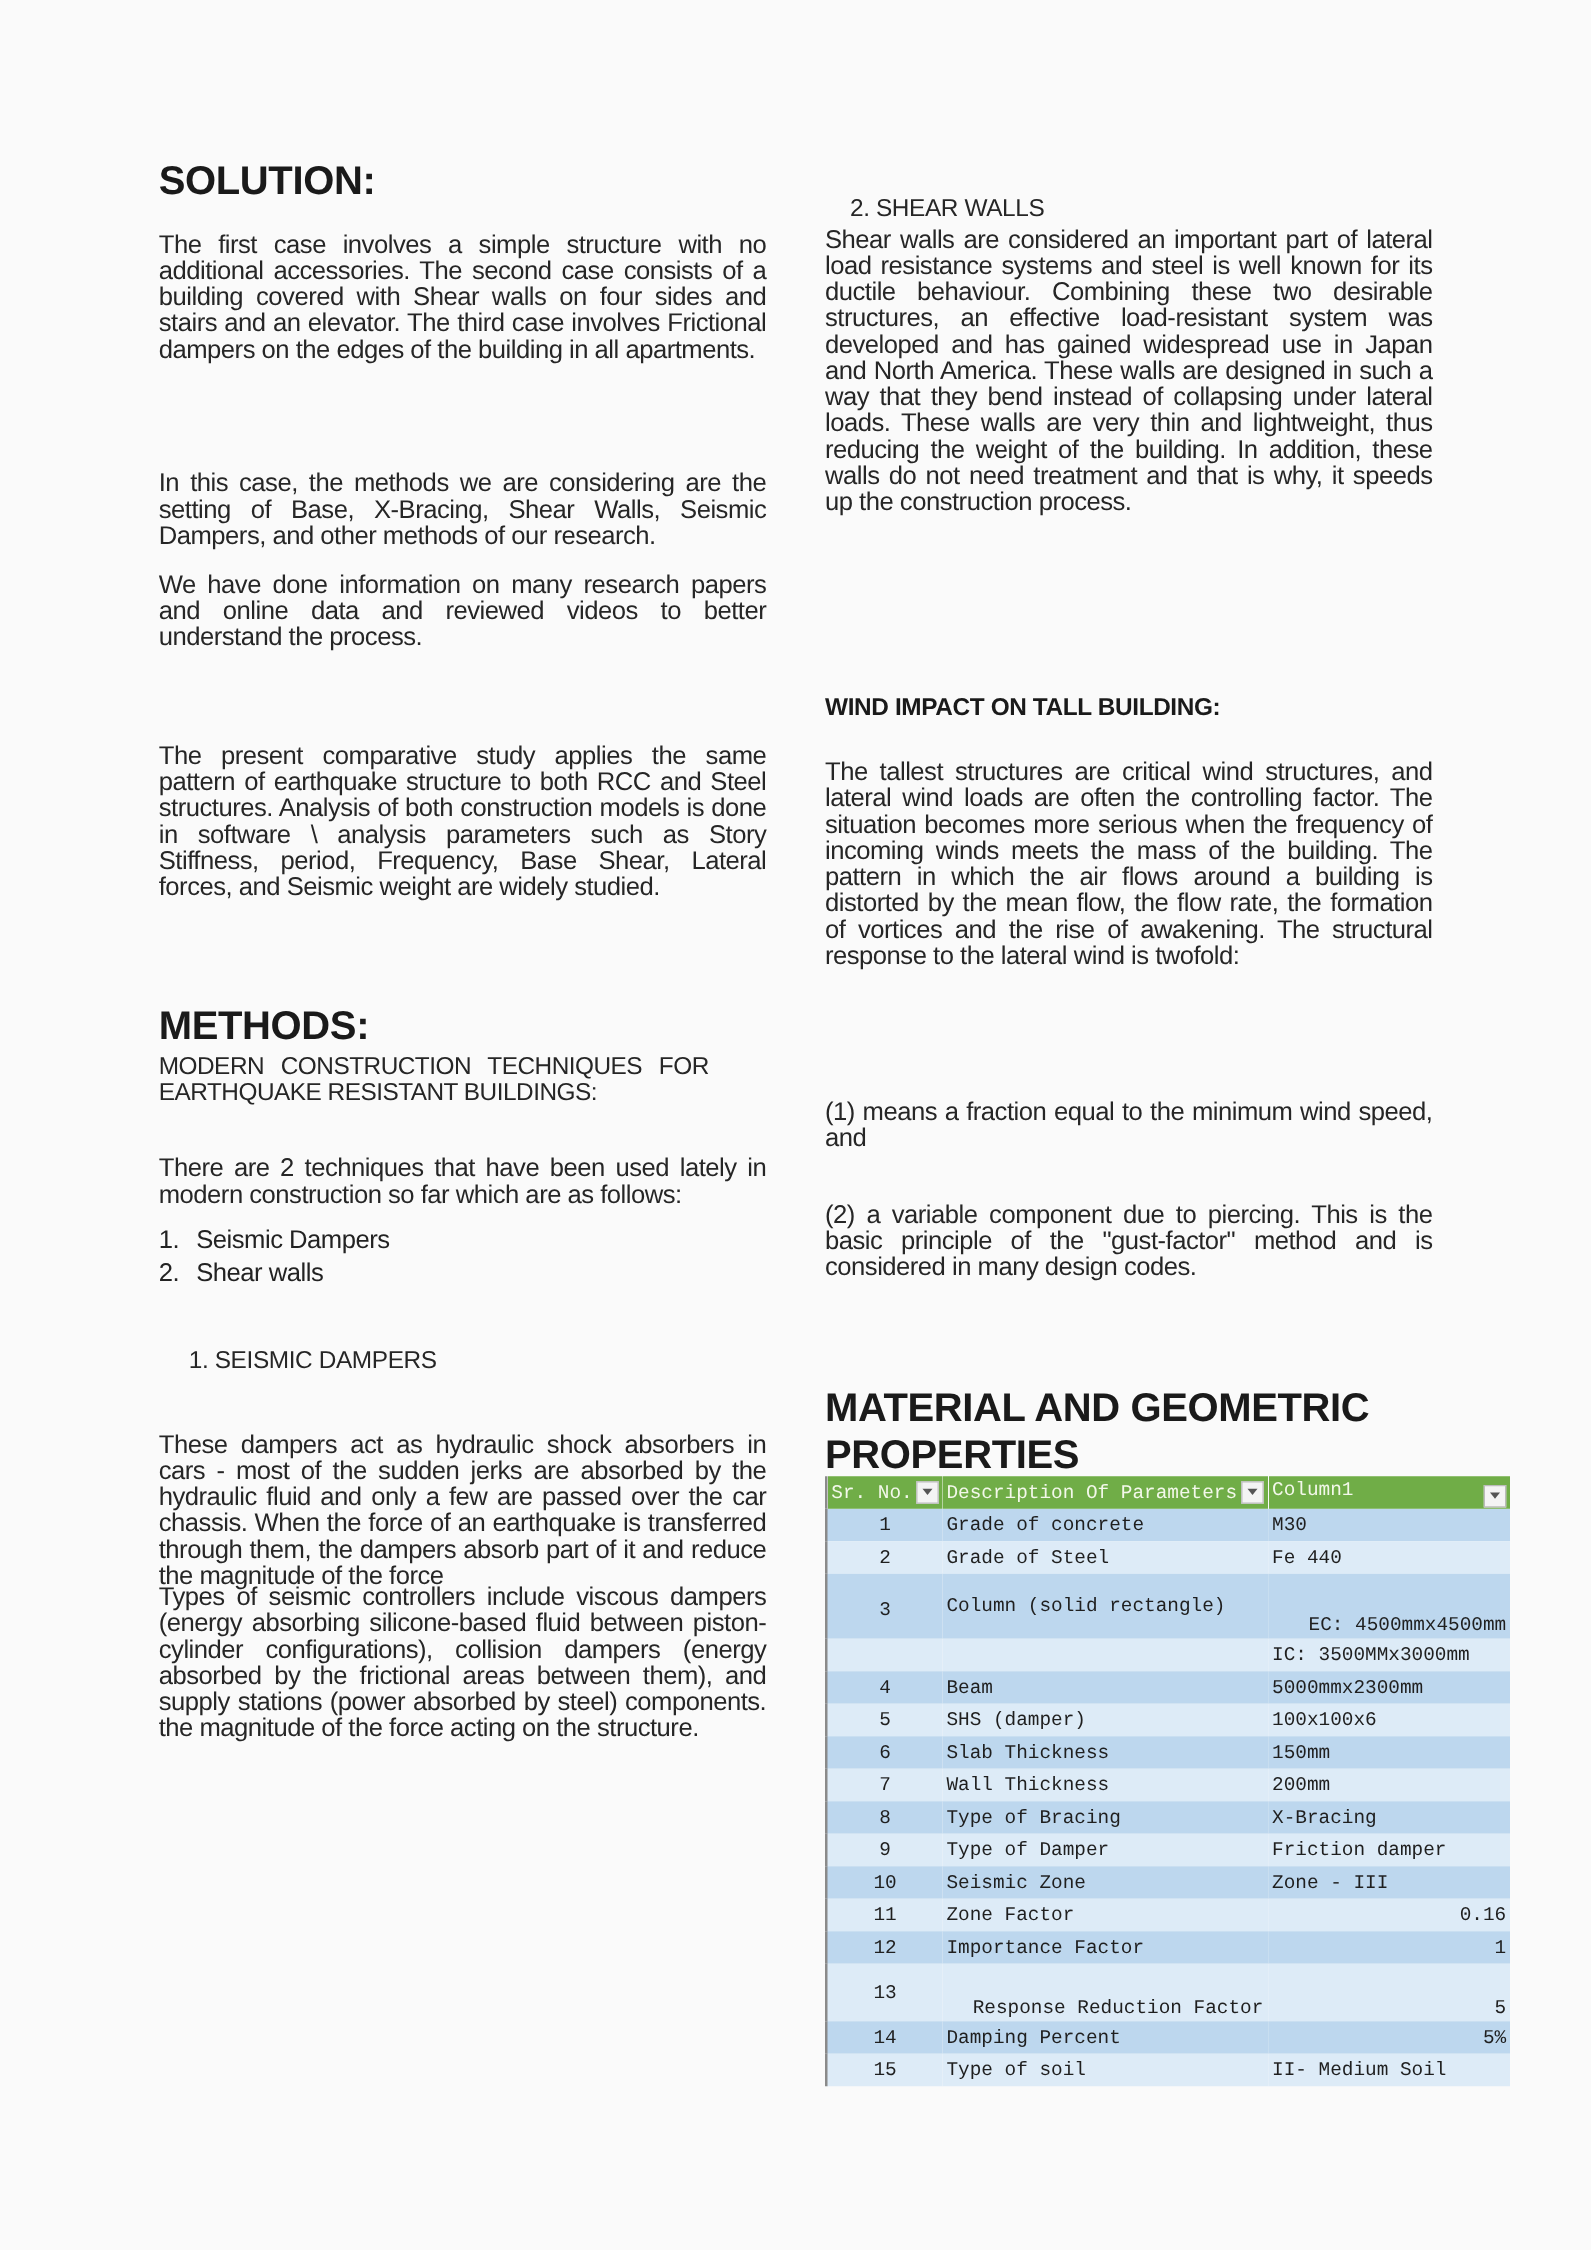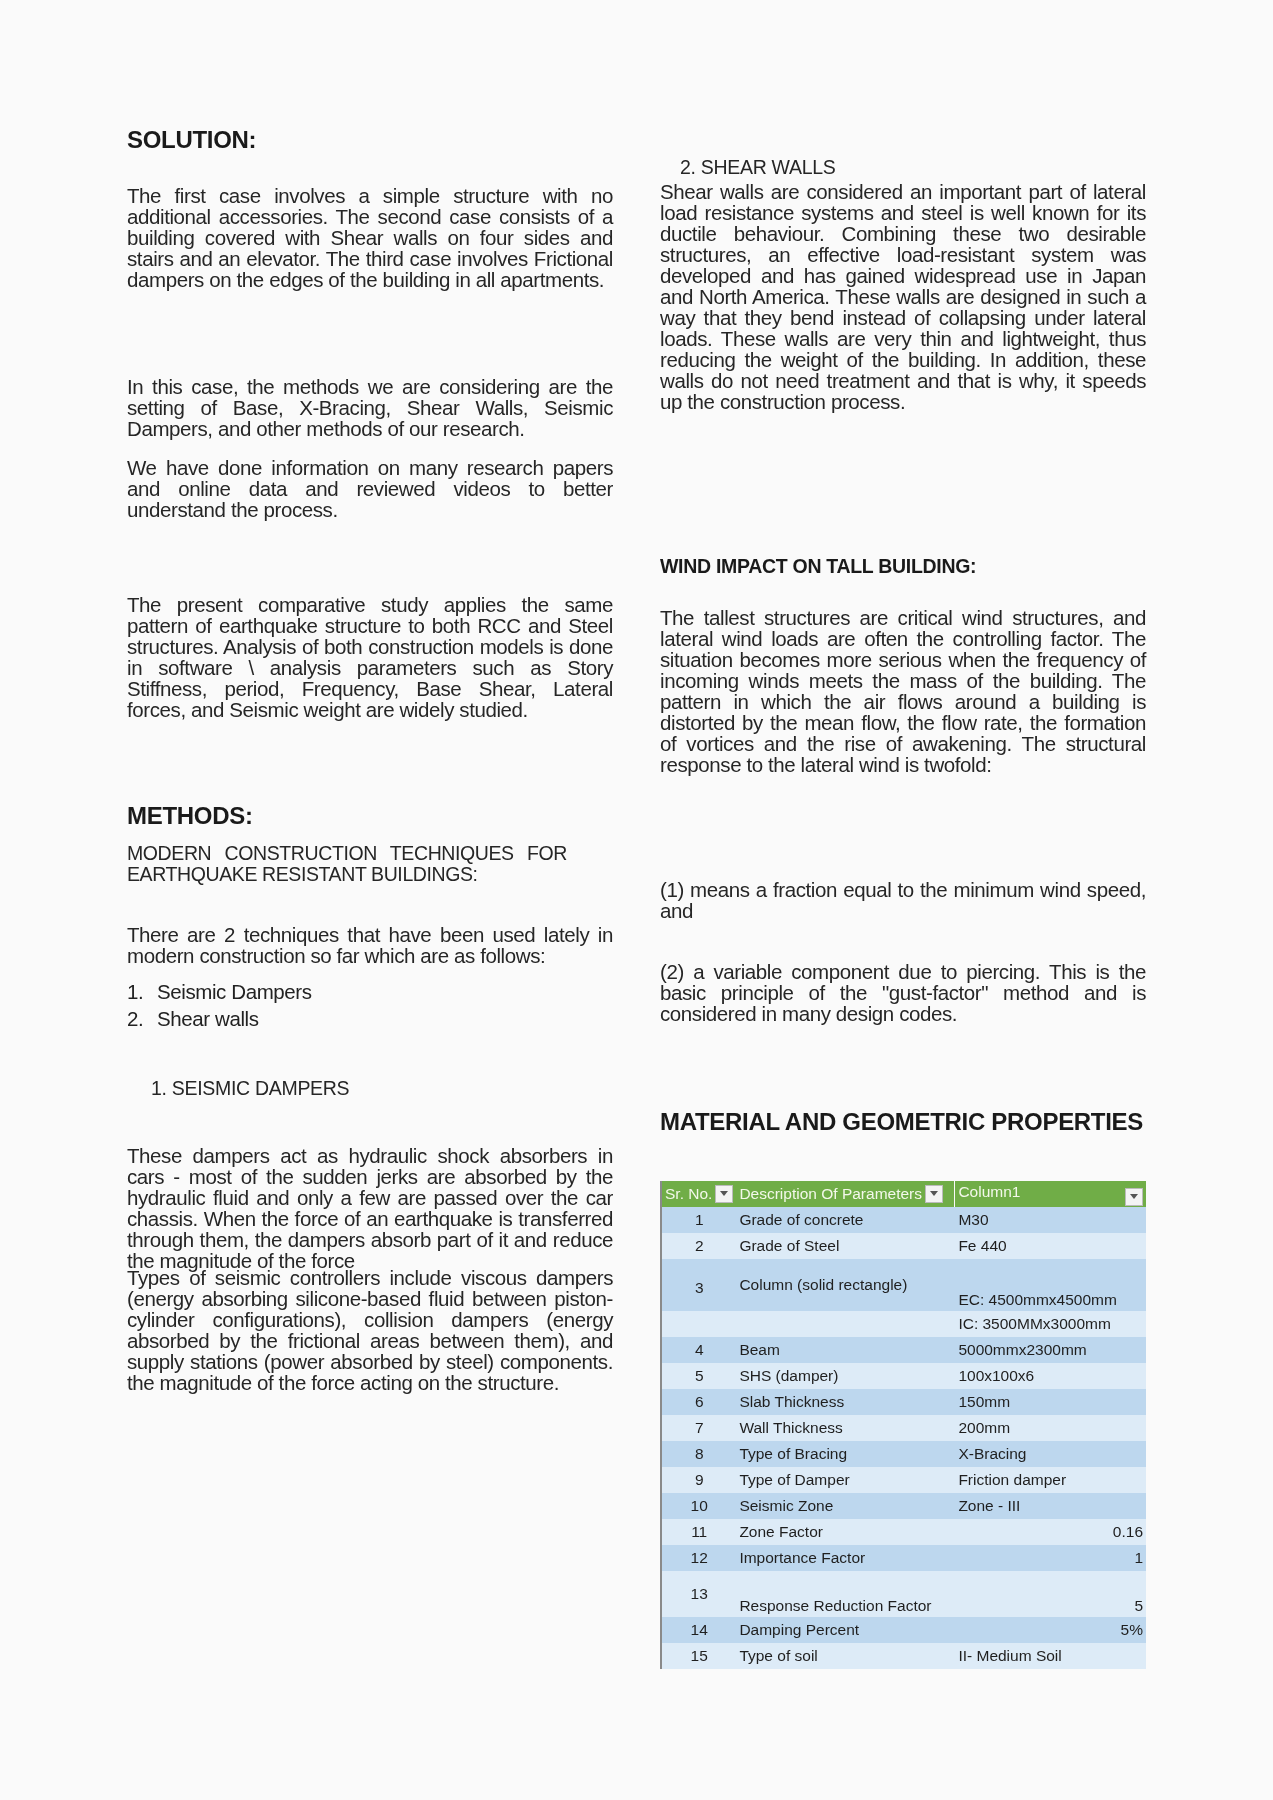--- a/index.html
+++ b/index.html
@@ -4,32 +4,32 @@
 <style>
   html, body { margin: 0; padding: 0; }
   body {
     width: 1273px; height: 1800px; background: #fafafa;
     font-family: "Liberation Sans", "DejaVu Sans", sans-serif;
     color: #222; position: relative; overflow: hidden;
   }
   .col { position: absolute; top: 0; }
   .left { left: 127px; width: 486px; }
   .right { left: 660px; width: 486px; }
-  .h1 { font-weight: bold; font-size: 24px; color: #1a1a1a; letter-spacing: -0.3px; position: absolute; margin: 0; }
+  .h1 { font-weight: bold; font-size: 32px; color: #1a1a1a; letter-spacing: -0.3px; position: absolute; margin: 0; }
   .h2b { font-weight: bold; font-size: 19.5px; color: #1a1a1a; position: absolute; margin: 0; letter-spacing: -0.3px; }
   .p { position: absolute; font-size: 20.5px; line-height: 21px; text-align: justify; margin: 0; letter-spacing: -0.4px; color: #262626; }
   .p.last-left { text-align-last: left; }
   .sub { position: absolute; font-size: 19.5px; margin: 0; letter-spacing: -0.3px; color: #262626; }
   .list { position: absolute; margin: 0; padding: 0; list-style: none; font-size: 20.5px; line-height: 27.2px; letter-spacing: -0.4px; }
   .list li { display: flex; }
   .list .num { width: 30px; }
 
   table.props {
-    position: absolute; left: 660px; top: 1181px; width: 486px;
-    border-collapse: collapse; font-family: Liberation Sans, sans-serif;
+    position: absolute; left: 660px; top: 1181px; width: 548px;
+    border-collapse: collapse; font-family: Liberation Mono, monospace;
     font-size: 15.5px; color: #1f1f1f; border-left: 2px solid #8a8a8a;
   }
   table.props th {
     background: #70ad47; color: #f3f8ea; text-align: left; font-weight: normal;
     height: 26px; padding: 0 3px; position: relative; white-space: nowrap;
   }
   table.props th .dd {
     display: inline-block; width: 16px; height: 16px; background: #f4f4f4;
     border: 1px solid #bbb; vertical-align: middle; margin-left: 3px; position: relative;
   }
@@ -39,21 +39,21 @@
     border-top: 5px solid #555;
   }
   table.props td { padding: 0 3px; height: 26px; white-space: nowrap; }
   table.props tr.odd td { background: #bdd7ee; }
   table.props tr.even td { background: #ddebf7; }
   table.props td.sr { text-align: center; width: 68px; }
   table.props td.desc { width: 212px; }
   table.props td.val { }
   table.props td.num { text-align: right; }
   .va-top { vertical-align: top; padding-top: 6px !important; }
-  .va-bot { vertical-align: bottom; padding-bottom: 2px !important; }
+  .va-bot { vertical-align: bottom; padding-bottom: 2px !important; text-align: right; }
 </style>
 </head>
 <body>
 
 <div class="col left">
   <h1 class="h1" style="top:126px;">SOLUTION:</h1>
   <p class="p last-left" style="top:185px; width:486px;">The first case involves a simple structure with no additional accessories. The second case consists of a building covered with Shear walls on four sides and stairs and an elevator. The third case involves Frictional dampers on the edges of the building in all apartments.</p>
   <p class="p last-left" style="top:376px; width:486px;">In this case, the methods we are considering are the setting of Base, X-Bracing, Shear Walls, Seismic Dampers, and other methods of our research.</p>
   <p class="p last-left" style="top:457px; width:486px;">We have done information on many research papers and online data and reviewed videos to better understand the process.</p>
   <p class="p last-left" style="top:594px; width:486px;">The present comparative study applies the same pattern of earthquake structure to both RCC and Steel structures. Analysis of both construction models is done in software \ analysis parameters such as Story Stiffness, period, Frequency, Base Shear, Lateral forces, and Seismic weight are widely studied.</p>

